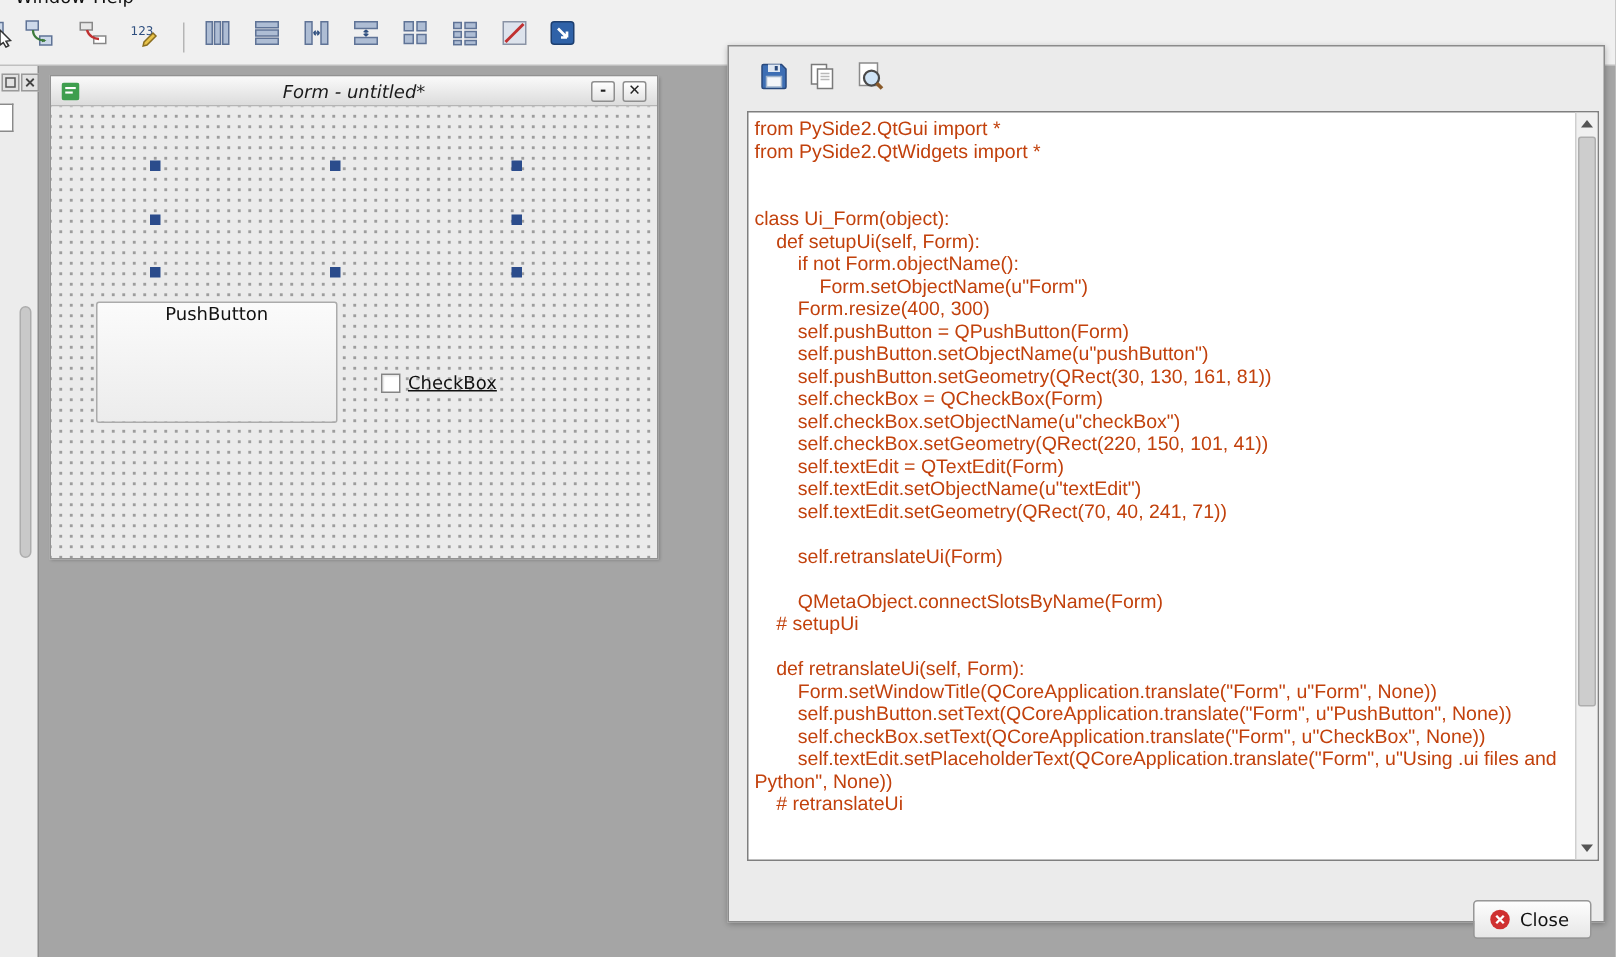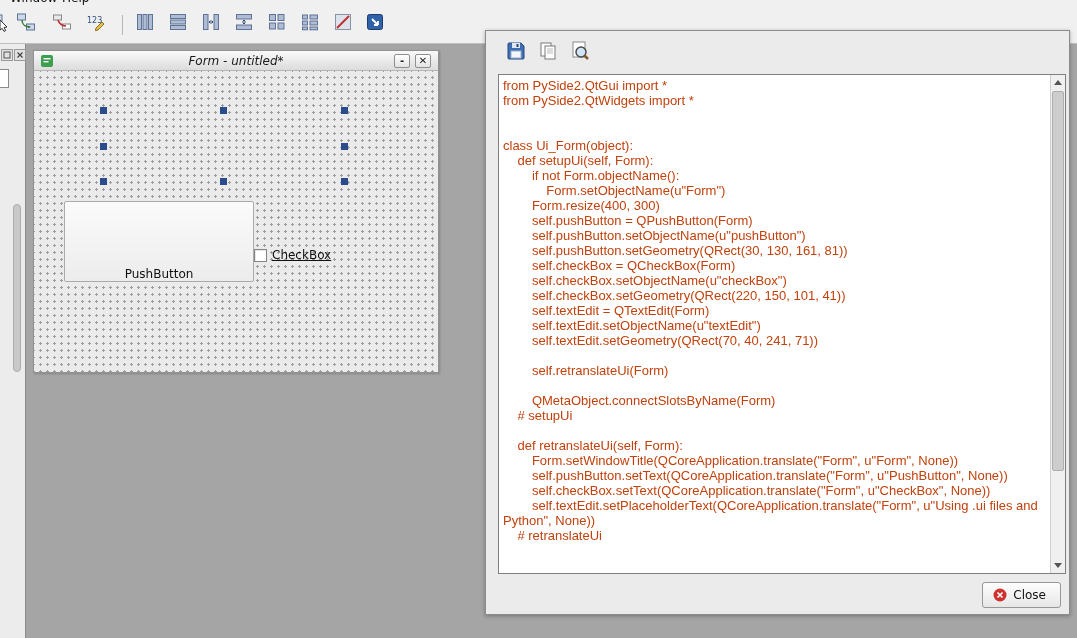--- a/index.html
+++ b/index.html
@@ -29,37 +29,37 @@
   .form-ico { position:absolute; left:7px; top:4px; width:12px; height:12px; }
   .win-btn { position:absolute; top:3px; width:16px; height:14px; border:1px solid #8f8f8f; border-radius:2px; background:linear-gradient(#ffffff,#e3e3e3); text-align:center; line-height:11px; font-size:10px; font-weight:bold; color:#222; }
   .win-btn.min { right:28px; }
   .win-btn.cls { right:7px; }
   .form-canvas { position:absolute; left:0; top:20px; right:0; bottom:0; background-color:#ebebeb;
       background-image: radial-gradient(#9d9d9d 1px, transparent 1.2px); background-size:7px 7px; background-position:3px 3px; }
 
   .textedit { position:absolute; left:70px; top:40px; width:241px; height:71px; background:#fff; border:1px solid #9a9a9a; }
   .placeholder { padding:3px 5px; color:#a6a6a6; font-size:12px; }
   .handle { position:absolute; width:7px; height:7px; background:#2b4c8c; }
-  .pushbutton { position:absolute; left:30px; top:130px; width:190px; height:81px; background:linear-gradient(#fbfbfb,#ececec); border:1px solid #ababab; border-radius:2px; display:flex; align-items:flex-end; justify-content:center; font-size:12px; }
+  .pushbutton { position:absolute; left:30px; top:130px; width:161px; height:81px; background:linear-gradient(#fbfbfb,#ececec); border:1px solid #ababab; border-radius:2px; display:flex; align-items:flex-start; justify-content:center; font-size:12px; }
   .checkbox { position:absolute; left:220px; top:150px; width:101px; height:41px; display:flex; align-items:flex-end; gap:5px;text-decoration:underline; }
   .cb-ind { width:13px; height:13px; background:#fff; border:1px solid #848484; box-shadow: inset 1px 1px 1px rgba(0,0,0,.1); }
 
   
   .dialog { position:absolute; left:485px; top:30px; width:585px; height:585px; background:#ebebeb; border:1px solid #8b8b8b; box-shadow:0 1px 4px rgba(0,0,0,.3); z-index:10; }
   .dlg-btn { position:absolute; top:7px; width:26px; height:26px; display:flex; align-items:center; justify-content:center; }
   .code-area { position:absolute; left:12px; top:43px; width:568px; height:500px; background:#fff; border:1px solid #7f7f7f; overflow:hidden; }
   .code-text { position:absolute; left:0; top:0; right:15px; bottom:0; overflow:hidden; padding:3px 4px; }
   .code-text pre { margin:0; font-family:Liberation Sans, sans-serif; font-size:13px; line-height:15px; white-space:pre-wrap; overflow-wrap:break-word; color:#c2410c; }
   .vscroll { position:absolute; top:0; right:0; bottom:0; width:15px; background:#f0f0f0; border-left:1px solid #cfcfcf; }
   .sc-up, .sc-down { position:absolute; left:0; width:14px; height:15px; display:flex; align-items:center; justify-content:center; }
   .sc-up { top:0; } .sc-down { bottom:0; }
   .tri-up { width:0; height:0; border-left:4px solid transparent; border-right:4px solid transparent; border-bottom:5px solid #555; }
   .tri-down { width:0; height:0; border-left:4px solid transparent; border-right:4px solid transparent; border-top:5px solid #555; }
   .sc-thumb { position:absolute; left:1px; top:16px; width:12px; height:380px; background:#cdcdcd; border:1px solid #aeaeae; border-radius:2px; }
-  .close-btn { position:absolute; right:8px; top:551px; height:26px; display:flex; align-items:center; gap:6px; padding:0 14px 0 10px; background:linear-gradient(#fdfdfd,#e7e7e7); border:1px solid #979797; border-radius:3px; font-size:12px; color:#111; }
+  .close-btn { position:absolute; right:8px; top:569px; height:26px; display:flex; align-items:center; gap:6px; padding:0 14px 0 10px; background:linear-gradient(#fdfdfd,#e7e7e7); border:1px solid #979797; border-radius:3px; font-size:12px; color:#111; }
 
   
   .bottom-strip { position:absolute; left:485px; top:647px; width:592px; height:23px; background:#d5d5d5; }
   .resource-box { position:absolute; left:233px; top:6px; width:252px; height:17px; background:#fff; border:1px solid #7a7a7a; padding-left:26px; line-height:15px; font-size:12px; color:#111; }
 </style>
 </head>
 <body>
 
 <div class="root">
 

